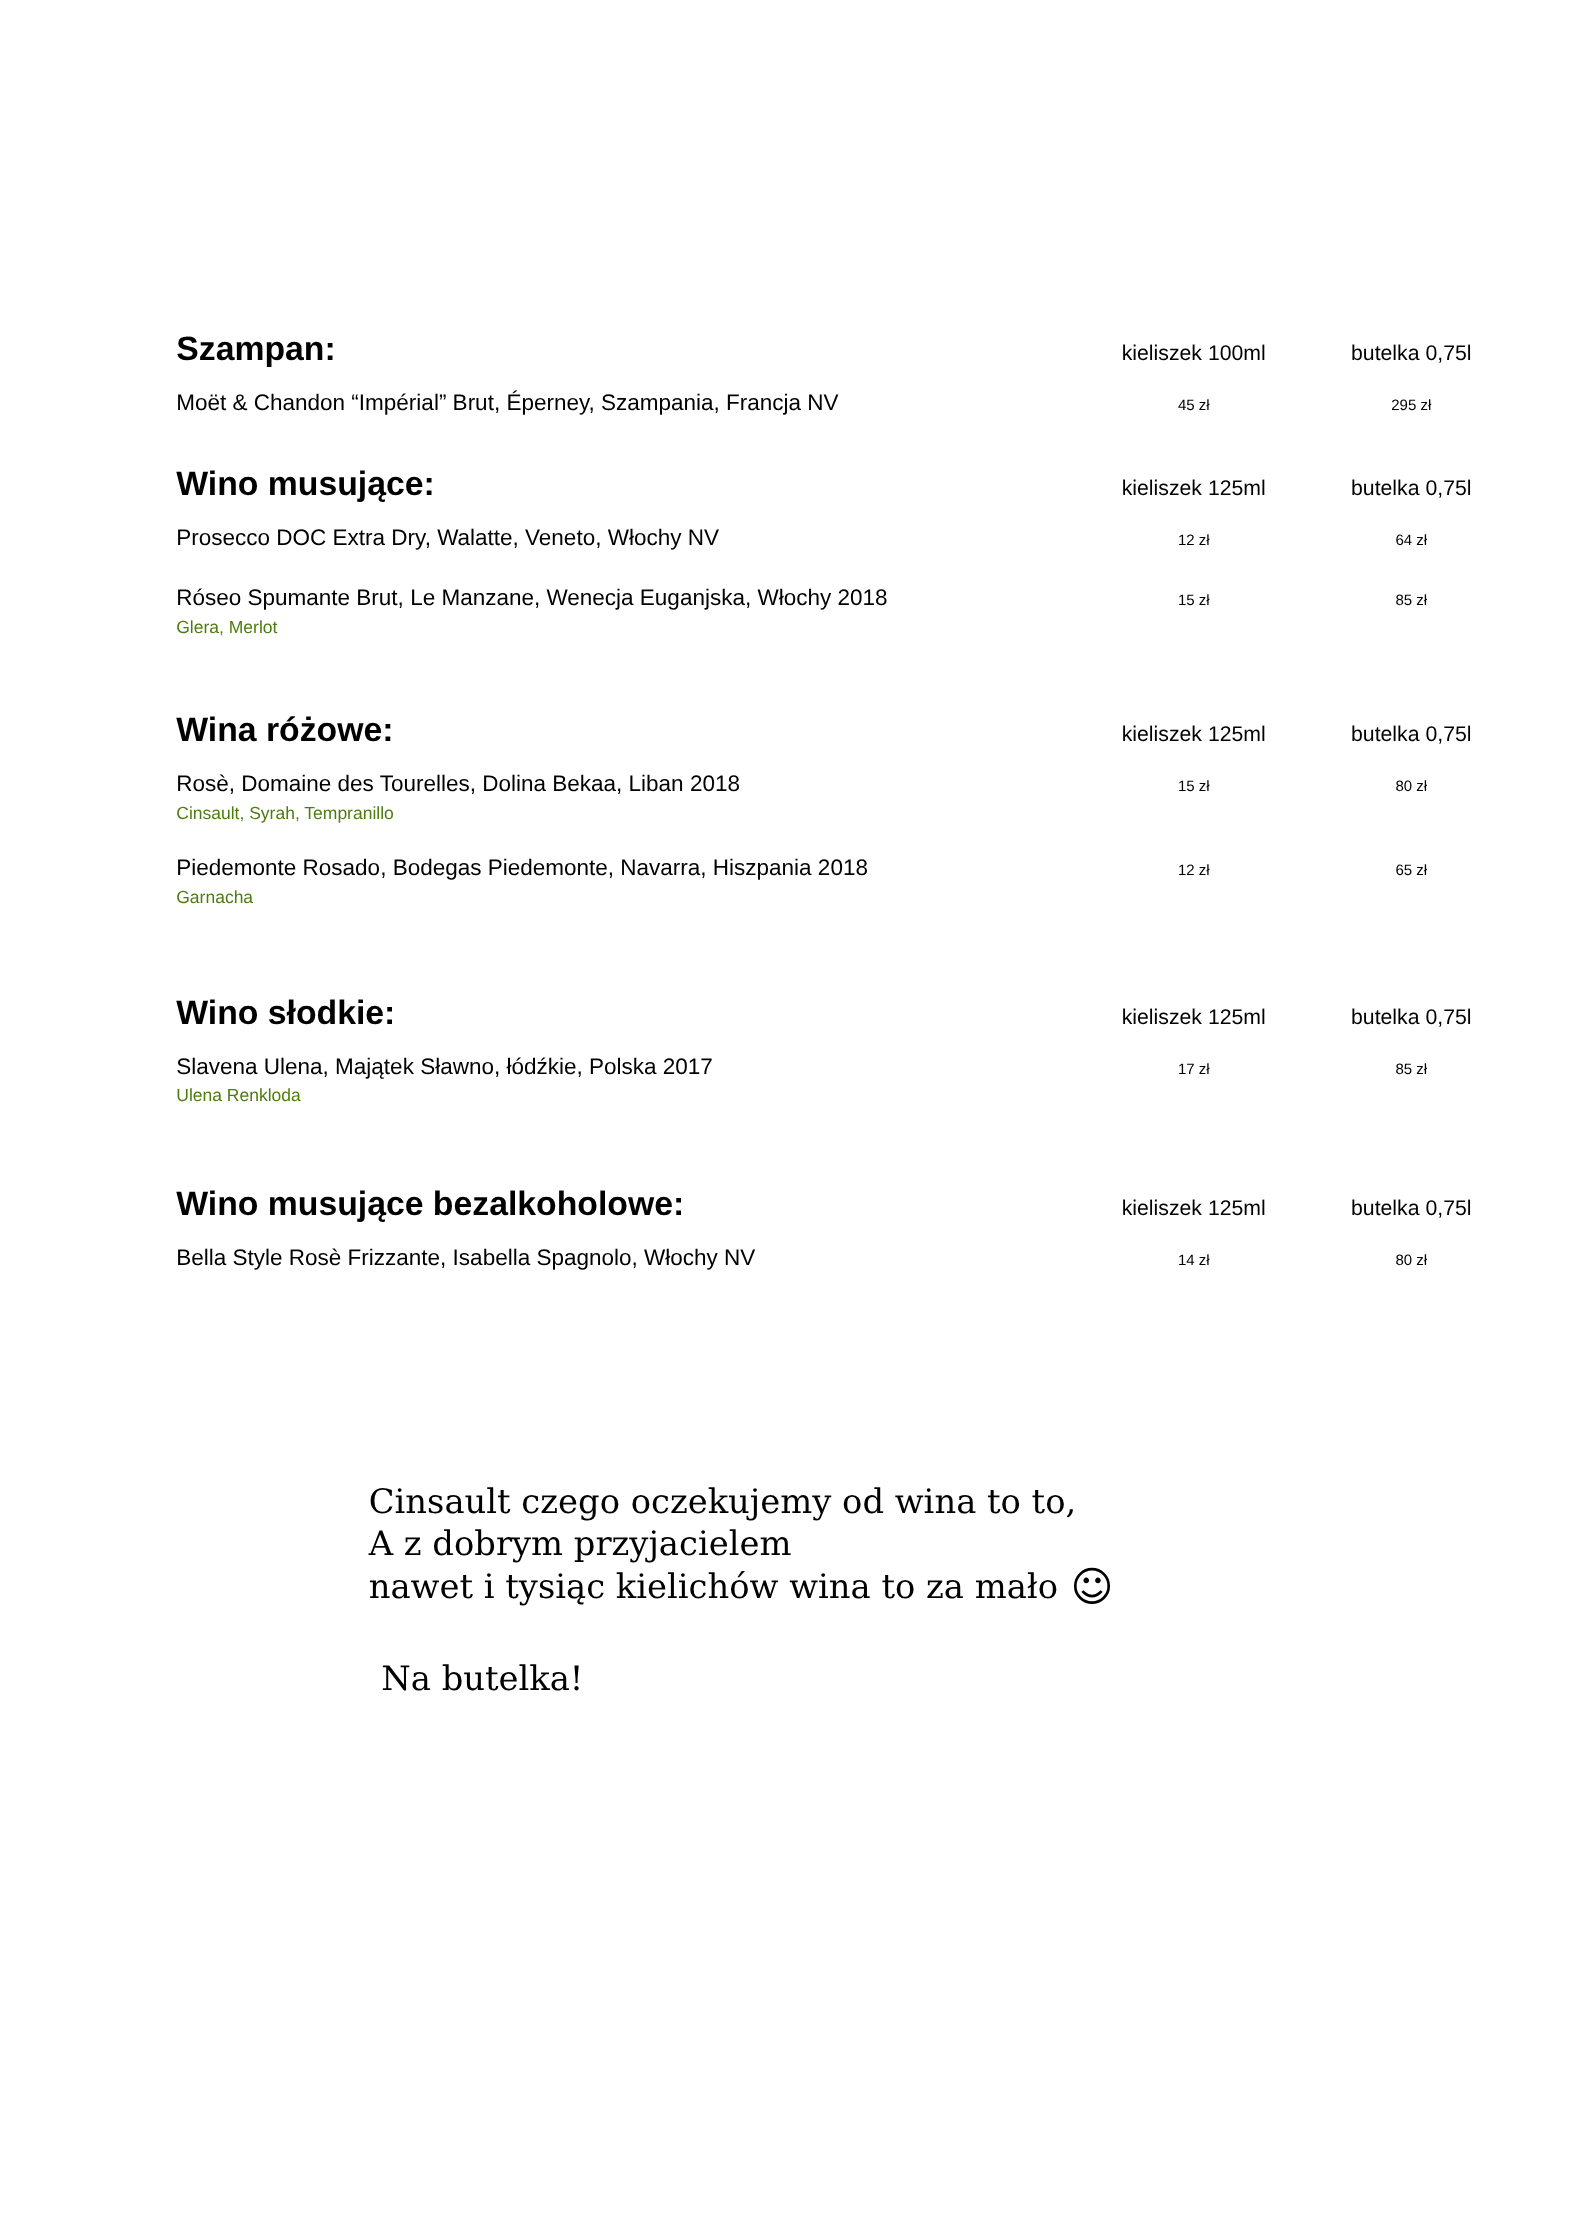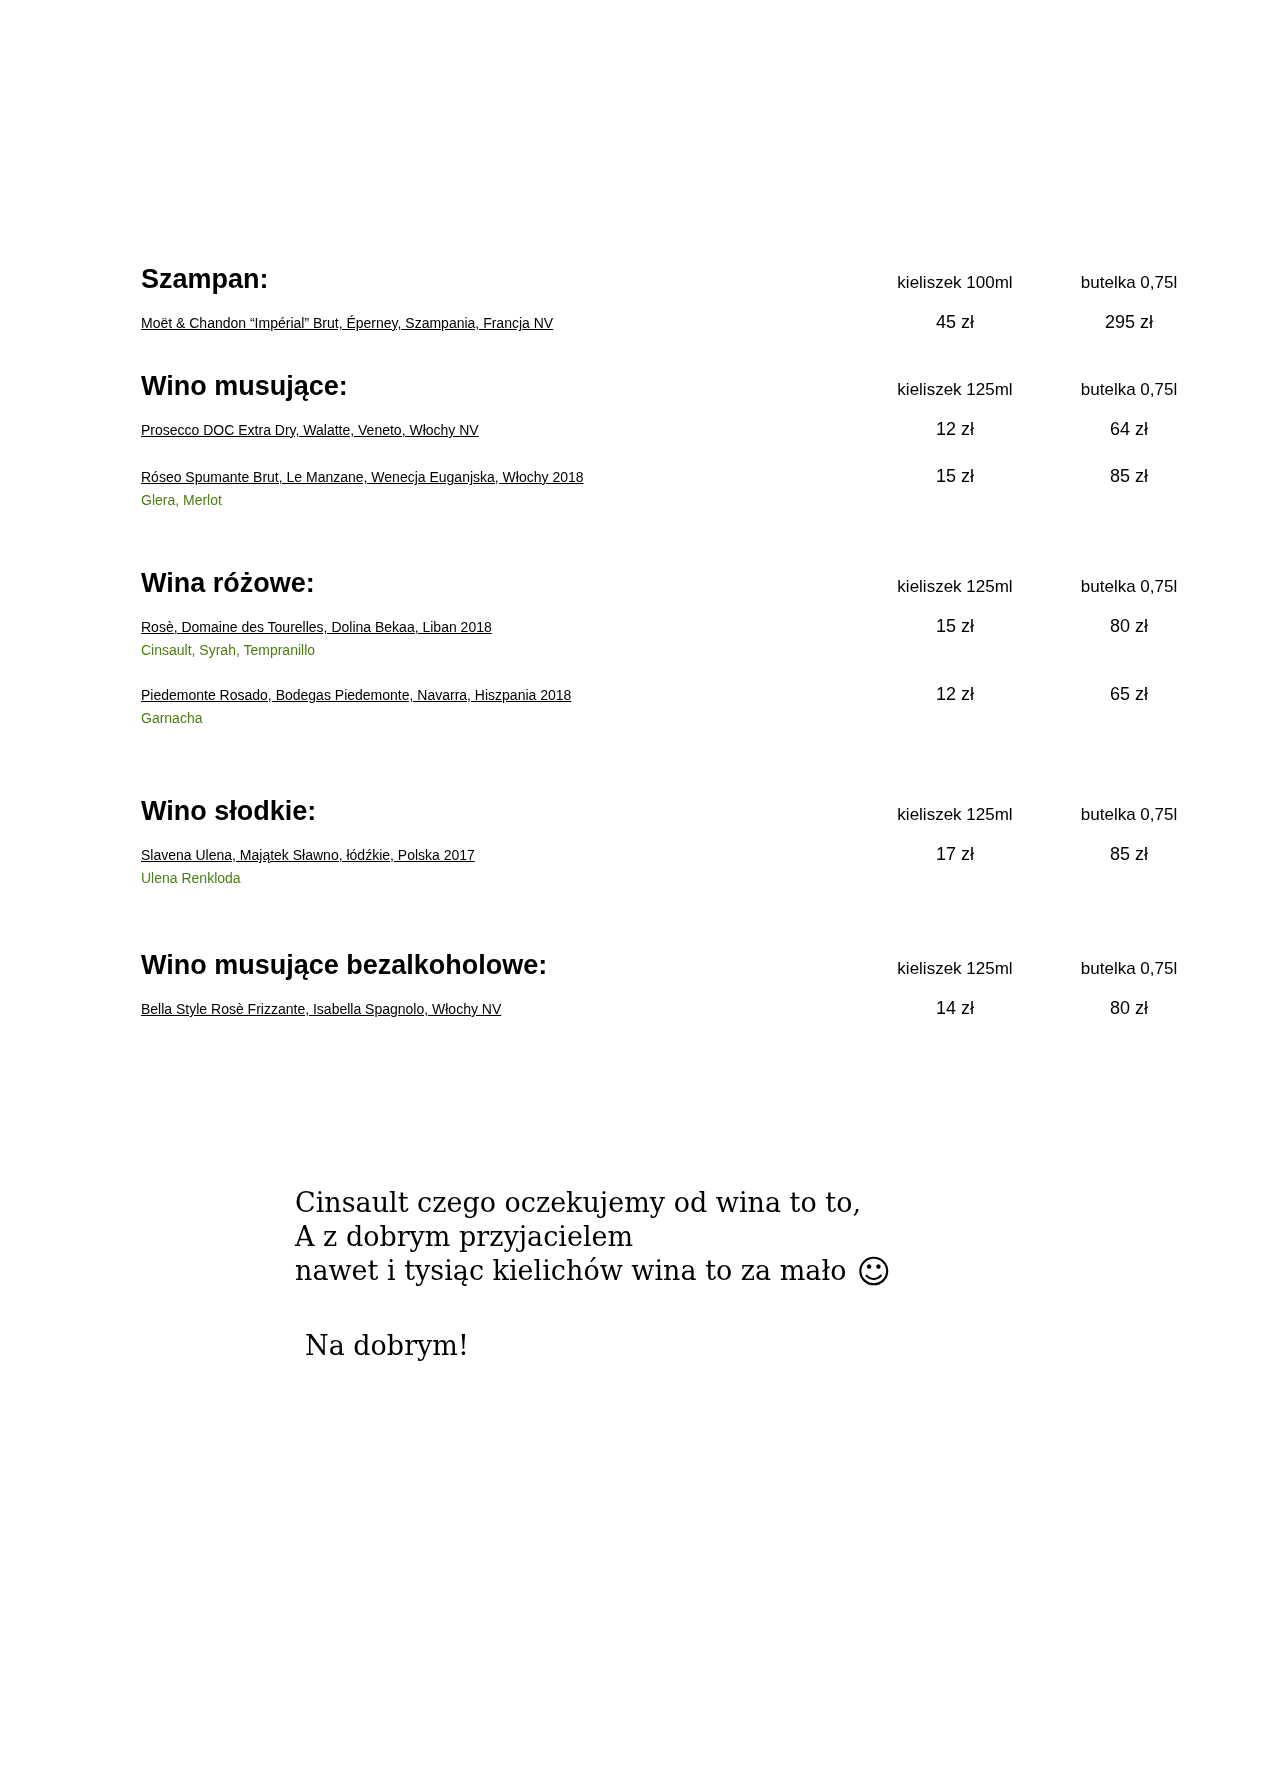--- a/index.html
+++ b/index.html
@@ -17,23 +17,23 @@
   .name-col { width: 744px; }
   .size-col { width: 140px; text-align: center; flex: none; }
   .size-col.bottle { margin-left: 34px; }
 
   .section-head { margin-bottom: 12px; }
   .section-title { font-weight: bold; font-size: 27px; line-height: 32px; }
   .col-label { font-size: 17px; line-height: 32px; }
 
   .item-row { margin-bottom: 24px; }
   .item-row:last-child { margin-bottom: 0; }
-  .wine-name { font-size: 14px; line-height: 22px; text-decoration: underline; }
+  .wine-name { font-size: 18px; line-height: 22px; }
   .grapes { font-size: 14px; line-height: 17px; margin-top: 4px; color: #4d7c0f; }
-  .price { font-size: 18px; line-height: 22px; }
+  .price { font-size: 12px; line-height: 22px; }
 
   .section:nth-child(1) { margin-bottom: 36px; }
   .section:nth-child(2) { margin-bottom: 58px; }
   .section:nth-child(3) { margin-bottom: 68px; }
   .section:nth-child(4) { margin-bottom: 62px; }
   .section:nth-child(5) { margin-bottom: 0; }
 
   .quote {
     margin: 166px 0 0 295px;
     font-family: "DejaVu Serif", serif;
@@ -146,16 +146,16 @@
         </div>
       </div>
     </div>
 
   <div class="quote">
     <div>
         <div class="quote-line">Cinsault czego oczekujemy od wina to to,</div>
         <div class="quote-line">A z dobrym przyjacielem</div>
         <div class="quote-line">nawet i tysiąc kielichów wina to za mało<span class="smiley">☺</span></div>
       </div>
-    <div class="toast">Na dobrym!</div>
+    <div class="toast">Na butelka!</div>
   </div>
 
 </div>
 
 </body></html>

